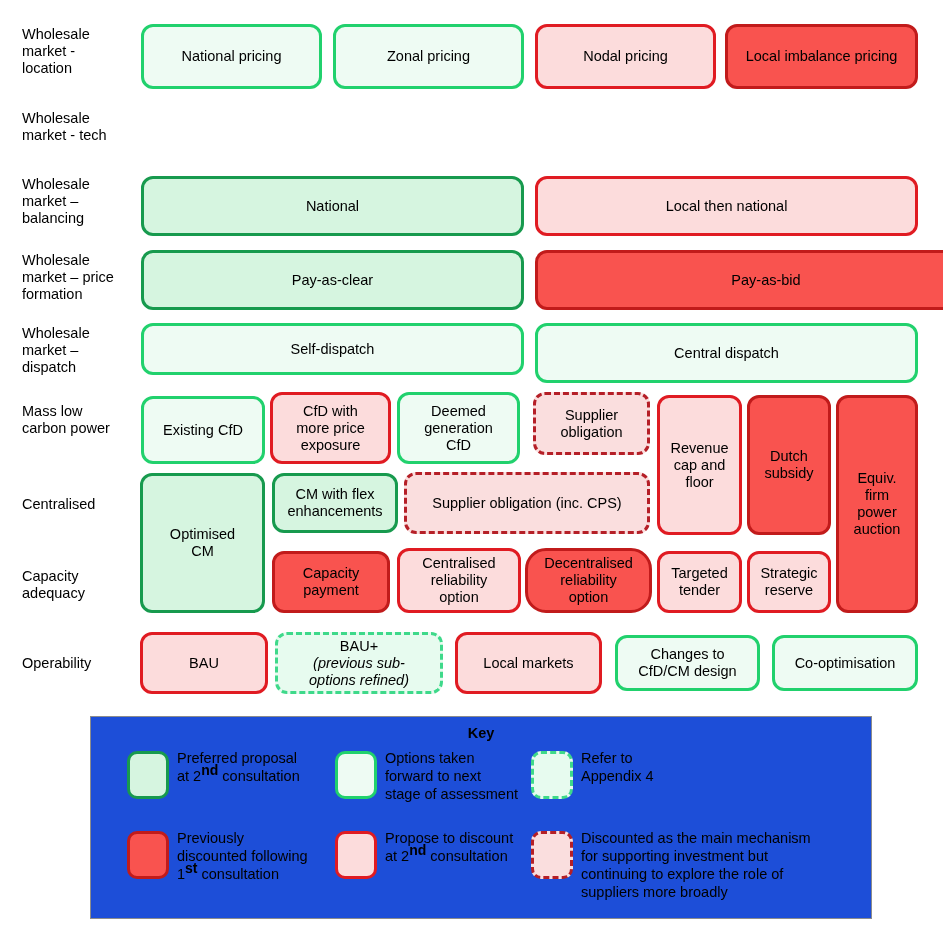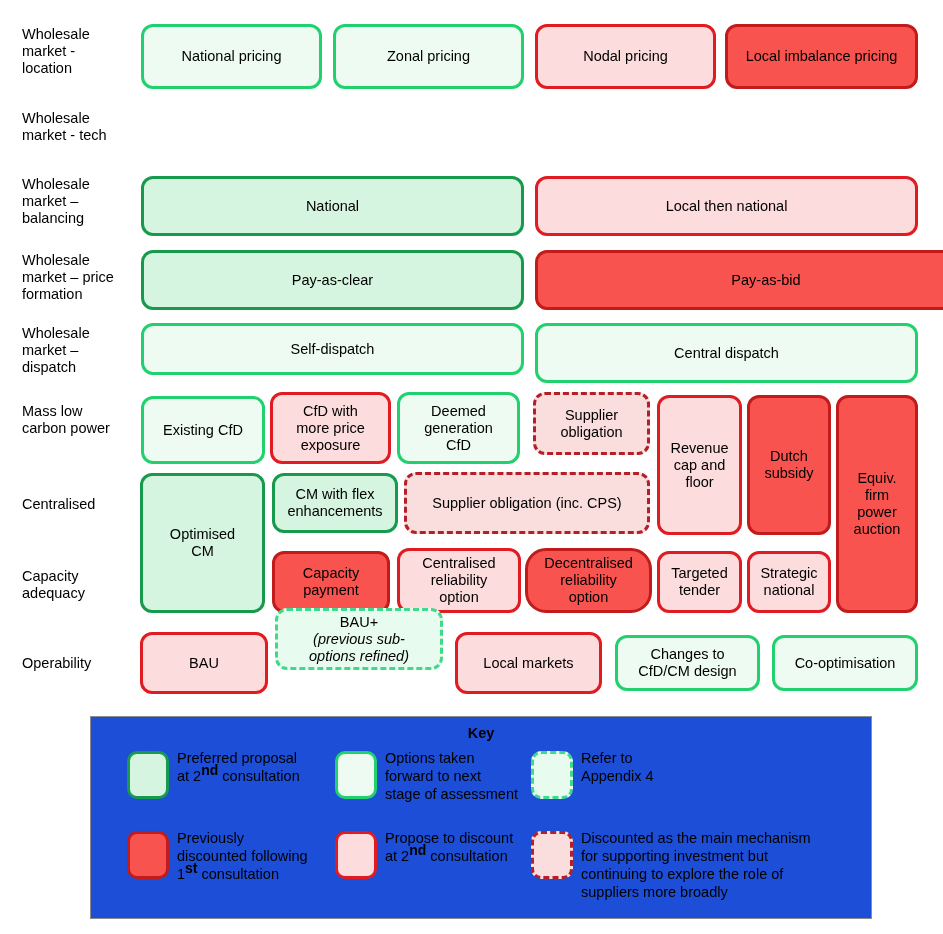--- a/index.html
+++ b/index.html
@@ -153,24 +153,24 @@
 payment</div>
   <div class="box v-proposedisc" style="left:397px; top:548px; width:124px; height:65px;">Centralised
 reliability
 option</div>
   <div class="box v-prevdisc" style="left:525px; top:548px; width:127px; height:65px;border-radius:21px;">Decentralised
 reliability
 option</div>
   <div class="box v-proposedisc" style="left:657px; top:551px; width:85px;  height:62px;">Targeted
 tender</div>
   <div class="box v-proposedisc" style="left:747px; top:551px; width:84px;  height:62px;">Strategic
-national</div>
+reserve</div>
 
   <div class="box v-proposedisc" style="left:140px; top:632px; width:128px; height:62px;">BAU</div>
-  <div class="box v-appendix" style="left:275px; top:608px; width:168px; height:62px;">
+  <div class="box v-appendix" style="left:275px; top:632px; width:168px; height:62px;">
       <span><span>BAU+</span><br><span class="ital">(previous sub-</span><br><span class="ital">options refined)</span></span>
   </div>
   <div class="box v-proposedisc" style="left:455px; top:632px; width:147px; height:62px;">Local markets</div>
   <div class="box v-takenfwd" style="left:615px; top:635px; width:145px; height:56px;">Changes to
 CfD/CM design</div>
   <div class="box v-takenfwd" style="left:772px; top:635px; width:146px; height:56px;">Co-optimisation</div>
 
   <div id="keypanel">
     <div id="keytitle">Key</div>
 

